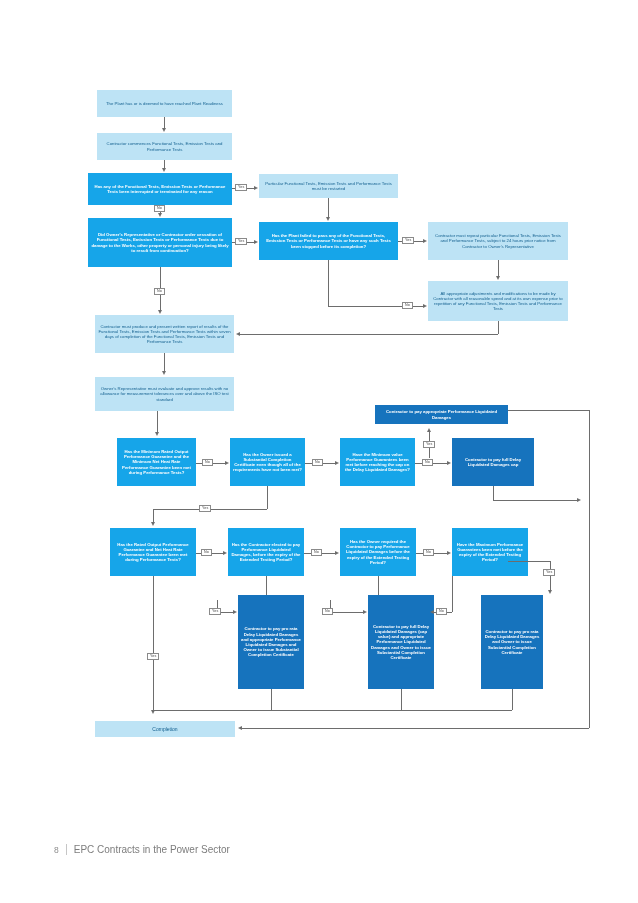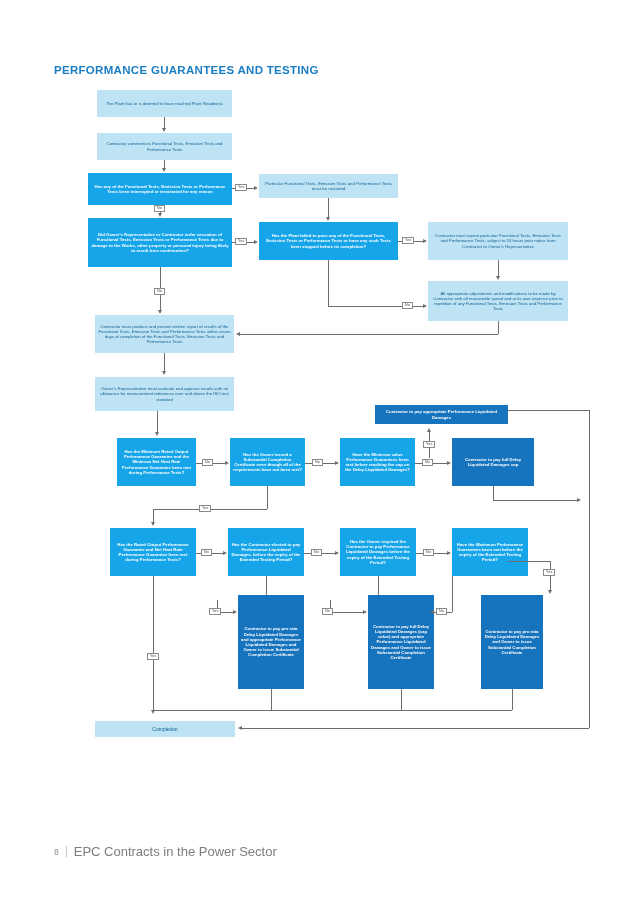--- a/index.html
+++ b/index.html
@@ -44,28 +44,27 @@
     font-size:3.6px;color:#3d3d3d;
     padding:0.5px 2px;line-height:1;
     display:flex;align-items:center;justify-content:center;
     letter-spacing:.2px;
   }
 
   
   .footer{position:absolute;left:54px;top:844px;display:flex;align-items:center;gap:7px;}
   .footer .pg{font-size:8.5px;color:#8d8d8d;}
   .footer .sep{width:1px;height:11px;background:#c6c6c6;}
-  .footer .ttl{font-size:13px;color:#7d7d7d;}
+  .footer .ttl{font-size:10px;color:#7d7d7d;}
 </style>
 </head>
 <body>
 
 <div id="page">
 
-  <div class="title">PERFORMANCE GUARANTEES AND TESTING</div>
 
   <div class="node light" style="left:97px;top:90px;width:135px;height:27px;">
     <span>The Plant has or is deemed to have reached Plant Readiness</span>
   </div>
 
   <div class="node light" style="left:97px;top:133px;width:135px;height:27px;">
     <span>Contractor commences Functional Tests, Emission Tests and Performance Tests</span>
   </div>
 
   <div class="node mid" style="left:88px;top:173px;width:144px;height:32px;">

